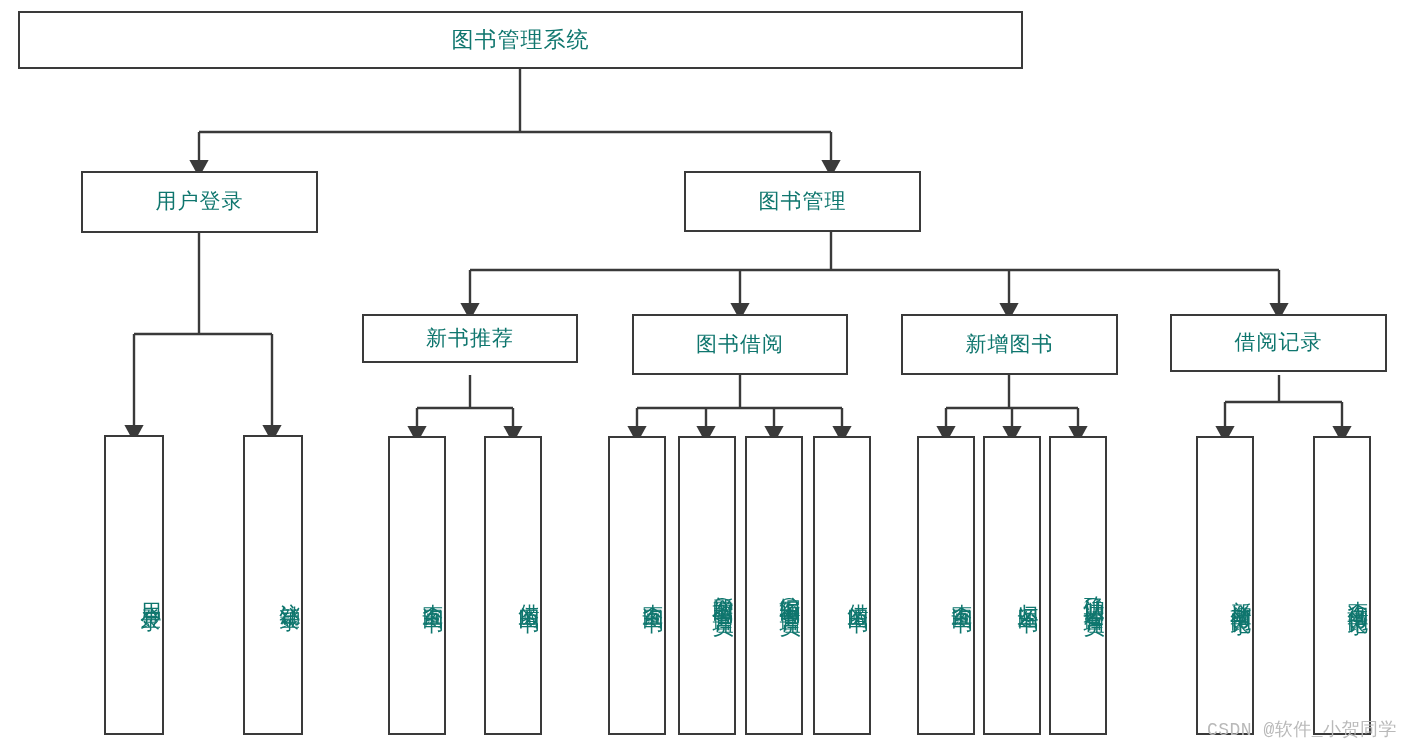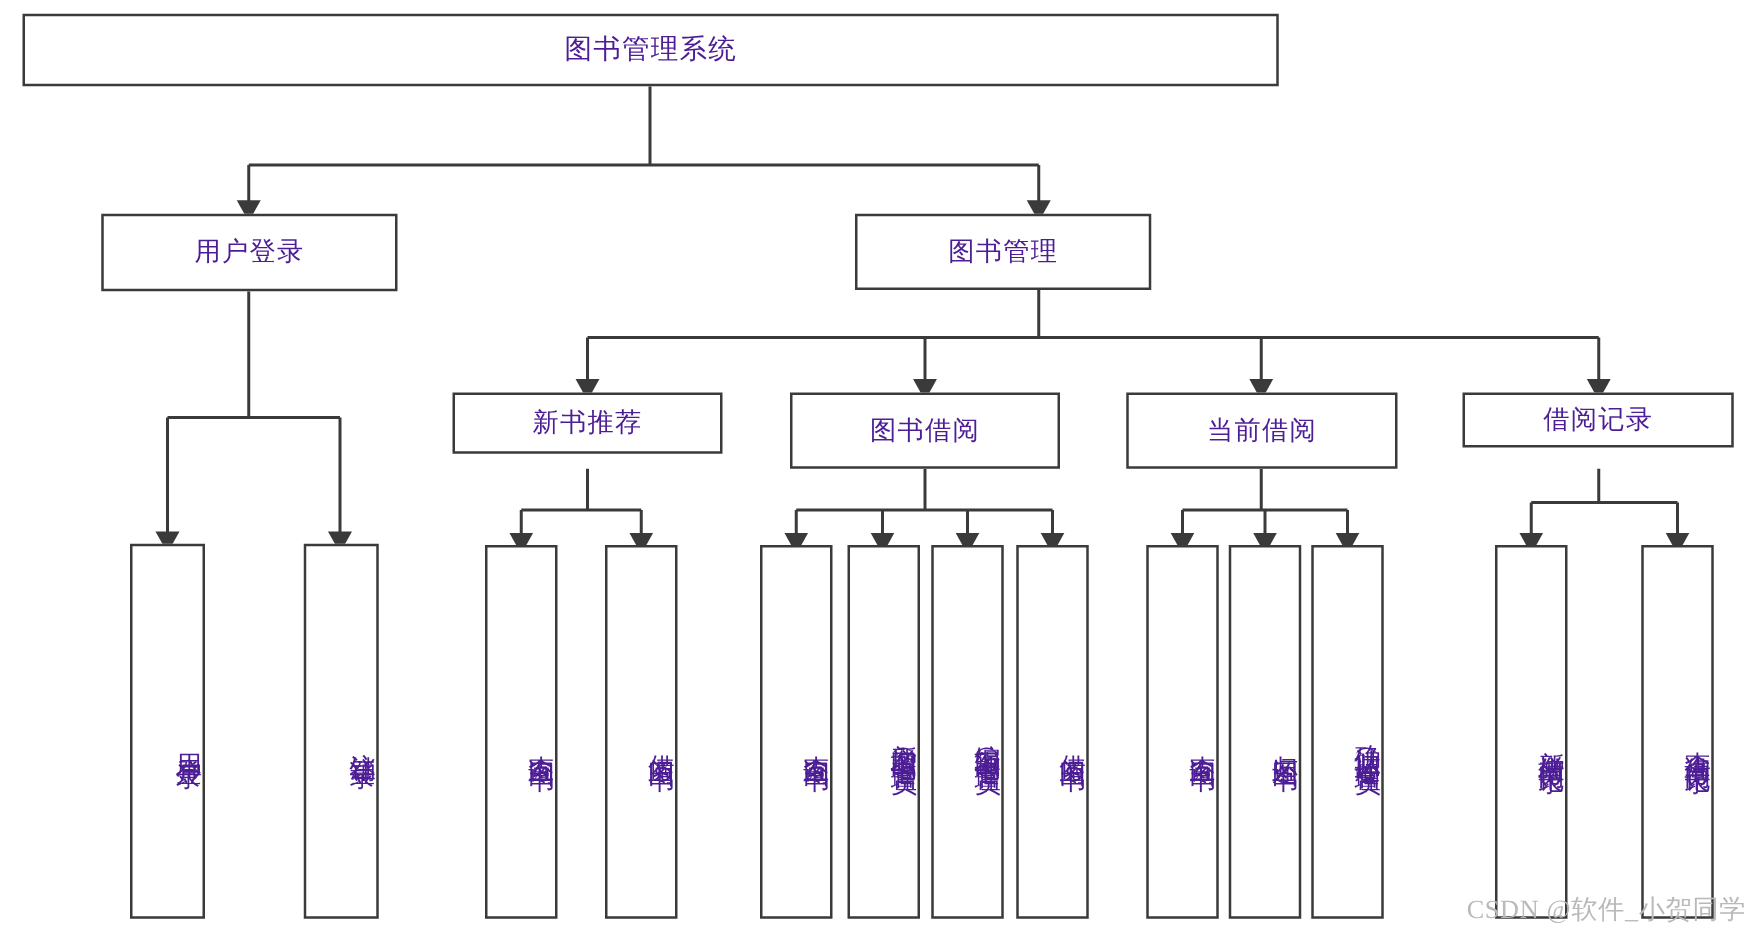--- a/index.html
+++ b/index.html
@@ -25,21 +25,21 @@
     pointer-events: none;
   }
   .node {
     position: absolute;
     box-sizing: border-box;
     border: 2px solid #3a3a3a;
     background: #ffffff;
     display: flex;
     align-items: center;
     justify-content: center;
-    color: #4c1d95;
+    color: #0f766e;
   }
   .node.horizontal {
     font-size: 21px;
     letter-spacing: 1px;
     line-height: 1.1;
   }
   .node.root {
     font-size: 22px;
   }
   .node.vertical {
@@ -55,25 +55,25 @@
   .node.vertical .vlabel {
     writing-mode: vertical-rl;
     text-orientation: upright;
     display: block;
     white-space: nowrap;
   }
   .watermark {
     position: absolute;
     right: 8px;
     bottom: 6px;
-    font-size: 21px;
+    font-size: 18px;
     color: #b9b9b9;
     letter-spacing: 0.5px;
     white-space: nowrap;
-    font-family: Liberation Serif, serif;
+    font-family: Liberation Mono, monospace;
   }
 </style>
 </head>
 <body>
 
 <div id="canvas">
 
   <svg id="edges" viewBox="0 0 1405 747" width="1405" height="747" xmlns="http://www.w3.org/2000/svg">
     <defs>
       <marker id="arrow" markerWidth="9" markerHeight="9" refX="1.2" refY="4.2" orient="auto" markerUnits="strokeWidth">
@@ -138,24 +138,24 @@
 
   <div class="node horizontal" style="left:362px; top:314px; width:216px; height:49px;">
     <span>新书推荐</span>
   </div>
 
   <div class="node horizontal" style="left:632px; top:314px; width:216px; height:61px;align-items:center;">
     <span>图书借阅</span>
   </div>
 
   <div class="node horizontal" style="left:901px; top:314px; width:217px; height:61px;">
-    <span>当前借阅</span>
-  </div>
-
-  <div class="node horizontal" style="left:1170px; top:314px; width:217px; height:44px;">
+    <span>新增图书</span>
+  </div>
+
+  <div class="node horizontal" style="left:1170px; top:314px; width:217px; height:58px;">
     <span>借阅记录</span>
   </div>
 
   <div class="node vertical" style="left:104px; top:435px; width:60px; height:300px;">
     <span class="vlabel">用户登录</span>
   </div>
 
   <div class="node vertical" style="left:243px; top:435px; width:60px; height:300px;">
     <span class="vlabel">注销登录</span>
   </div>

